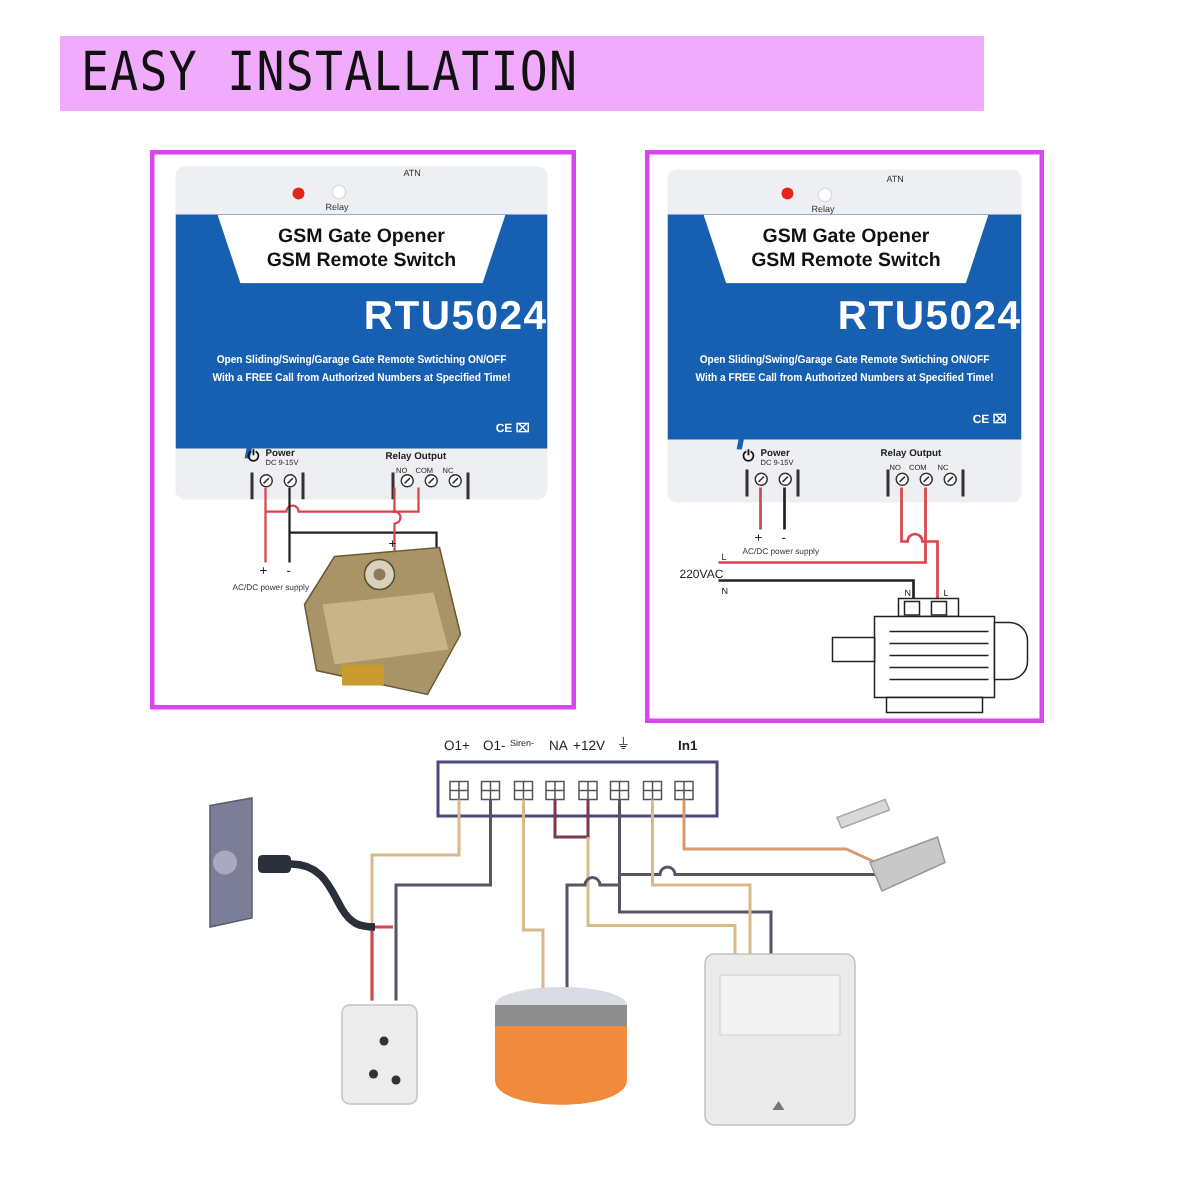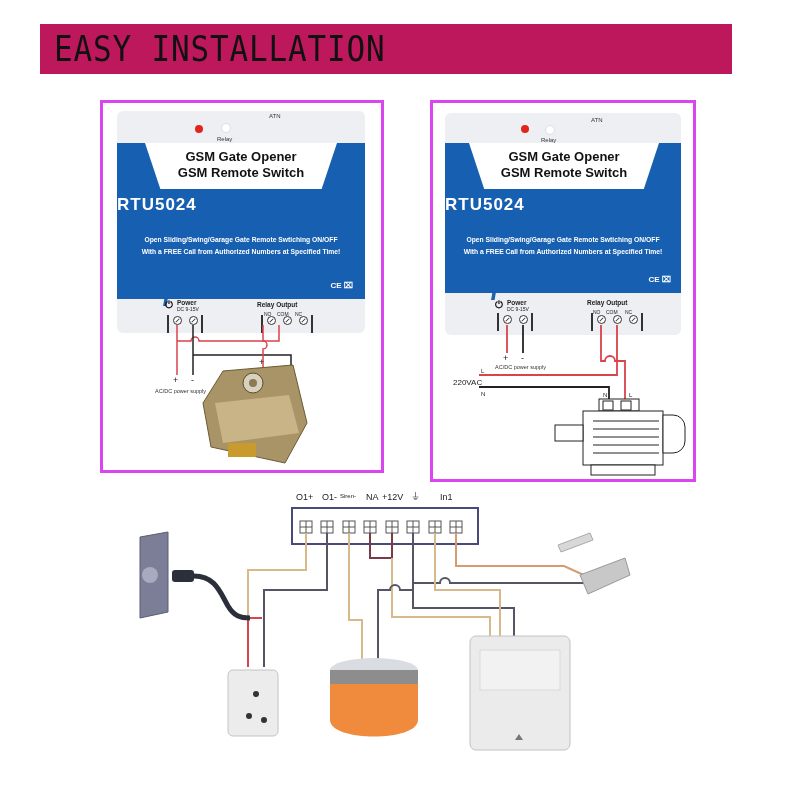--- a/index.html
+++ b/index.html
@@ -1,27 +1,27 @@
 <!DOCTYPE html>
 <html><head>
 <meta charset="utf-8">
 <style>
   html, body { margin:0; padding:0; }
   body { width:800px; height:800px; background:#ffffff; position:relative; overflow:hidden; font-family:"Liberation Sans", sans-serif; }
-  .title-bar { position:absolute; left:40px; top:24px; width:692px; height:50px; background:#be185d; }
+  .title-bar { position:absolute; left:40px; top:24px; width:616px; height:50px; background:#f0abfc; }
   .title-text { position:absolute; left:14px; top:4px; font-family:"DejaVu Sans Mono", monospace; font-size:36px; letter-spacing:1px; color:#111; transform:scaleX(0.86); transform-origin:left center; white-space:nowrap; }
   .panel { position:absolute; border:3px solid #d946ef; background:#fff; }
   .device { position:absolute; background:#eeeff2; border-radius:6px; overflow:hidden; }
   .led-red { position:absolute; width:8px; height:8px; border-radius:50%; background:#e0261b; }
   .led-white { position:absolute; width:8px; height:8px; border-radius:50%; background:#fff; border:1px solid #ddd; }
   .tiny { position:absolute; font-size:6px; color:#333; white-space:nowrap; }
   .blue { position:absolute; left:0; right:0; background:#175fb0; }
   .white-tab { position:absolute; background:#fff; clip-path:polygon(0 0,100% 0,92% 100%,8% 100%); }
   .tab-line { position:absolute; left:0; right:0; text-align:center; font-weight:bold; color:#111; font-size:13px; line-height:16px; }
-  .model { position:absolute; left:0; right:0; text-align:left; font-weight:bold; color:#fff; font-size:17px; letter-spacing:1px; }
+  .model { position:absolute; left:0; right:0; text-align:right; font-weight:bold; color:#fff; font-size:27px; letter-spacing:1px; }
   .desc { position:absolute; left:0; right:0; text-align:center; font-weight:bold; color:#fff; font-size:7.5px; transform:scaleX(0.9); white-space:nowrap; }
   .ce { position:absolute; color:#fff; font-size:8px; font-weight:bold; }
   .stripe { position:absolute; font-size:10px; color:#175fb0; font-weight:bold; letter-spacing:-2px; }
   .term-label { position:absolute; font-size:6.5px; font-weight:bold; color:#222; white-space:nowrap;text-align:center; }
   .term-sub { position:absolute; font-size:5px; color:#222; white-space:nowrap; }
   .screw { position:absolute; width:7px; height:7px; border-radius:50%; border:1px solid #333; background:#fff; }
   .screw::after { content:""; position:absolute; left:1px; top:3px; width:5px; height:1px; background:#333; transform:rotate(-45deg); }
   .bar { position:absolute; width:2px; height:18px; background:#333; }
   .power-icon { position:absolute; font-size:10px; font-weight:bold; color:#111; }
   svg { position:absolute; left:0; top:0; }
@@ -160,21 +160,21 @@
   </svg>
 </div>
 
 <div style="position:absolute;left:296px;top:492px;width:200px;height:14px;">
   <span class="term-label" style="left:0;top:0;font-size:9px;font-weight:normal;">O1+</span>
   <span class="term-label" style="left:26px;top:0;font-size:9px;font-weight:normal;">O1-</span>
   <span class="term-label" style="left:44px;top:1px;font-size:6px;font-weight:normal;">Siren-</span>
   <span class="term-label" style="left:70px;top:0;font-size:9px;font-weight:normal;">NA</span>
   <span class="term-label" style="left:86px;top:0;font-size:9px;font-weight:normal;">+12V</span>
   <span class="term-label" style="left:116px;top:-1px;font-size:10px;font-weight:normal;">⏚</span>
-  <span class="term-label" style="left:144px;top:0;font-size:9px;font-weight:normal;">In1</span>
+  <span class="term-label" style="left:156px;top:0;font-size:9px;font-weight:bold;">In1</span>
   <span class="term-label" style="left:162px;top:16px;font-size:9px;font-weight:bold;">In2</span>
 </div>
 
 <svg width="800" height="800" style="pointer-events:none;">
 
   <rect x="292" y="508" width="186" height="36" fill="#fff" stroke="#4a4a7a" stroke-width="2"></rect>
   <g stroke="#555" fill="#fff" stroke-width="1">
     <rect x="300" y="521" width="12" height="12"></rect>
       <line x1="306" y1="521" x2="306" y2="533"></line>
       <line x1="300" y1="527" x2="312" y2="527"></line>

